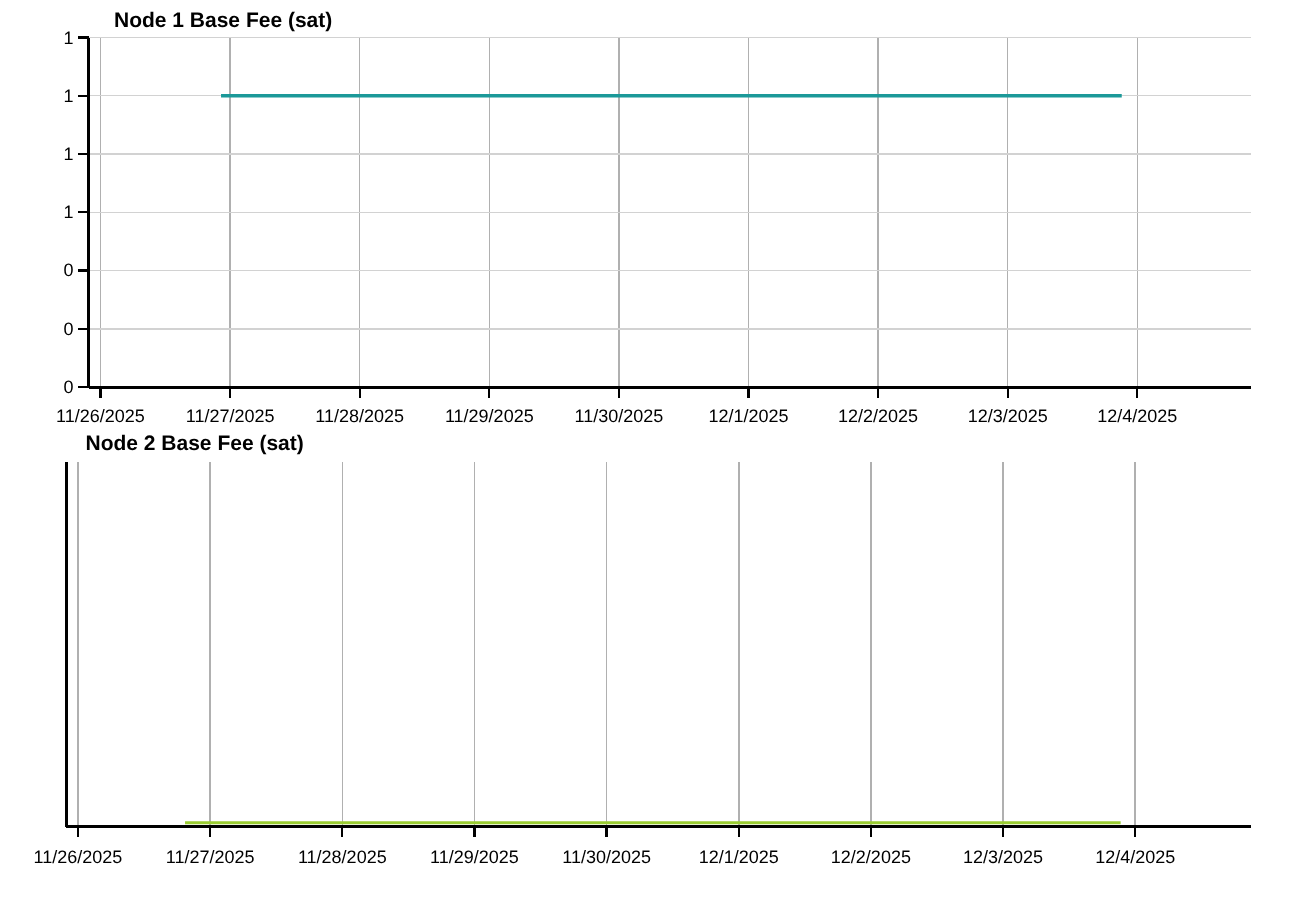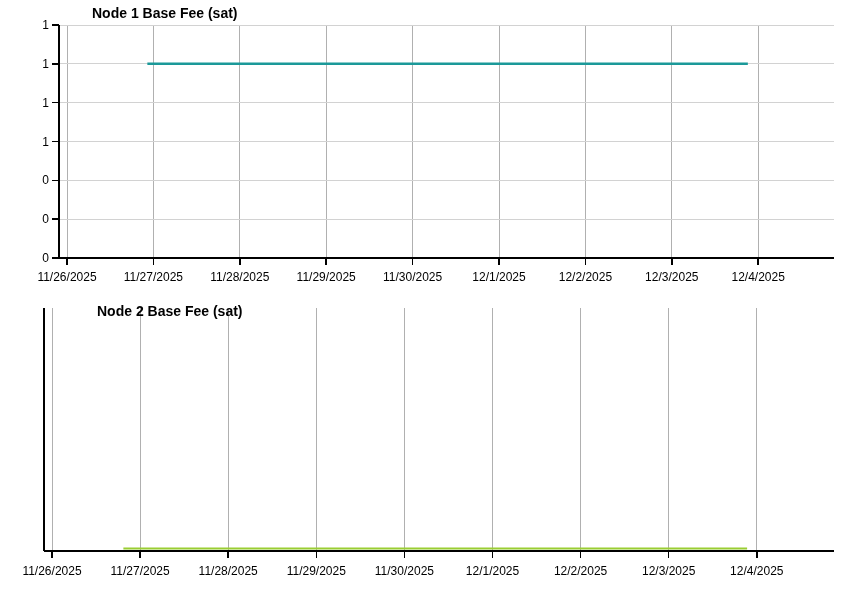--- a/index.html
+++ b/index.html
@@ -12,22 +12,22 @@
     overflow: hidden;
   }
   .chart-title {
     position: absolute;
     font-family: "Liberation Sans", sans-serif;
     font-size: 14px;
     font-weight: bold;
     color: #000000;
     white-space: nowrap;
   }
-  #title-1 { left: 92px; top: 5px; }
-  #title-2 { left: 57px; top: 303px; margin-left: 40px; }
+  #title-1 { left: 76px; top: 5px; }
+  #title-2 { left: 57px; top: 287px; }
   #plot-svg { position: absolute; left: 0; top: 0; }
 </style>
 </head>
 <body>
 
 <div id="canvas">
   <svg id="plot-svg" width="860" height="600" shape-rendering="crispEdges">
       <line x1="67" y1="25" x2="67" y2="258" stroke="#b0b0b0" stroke-width="1"></line>
       <line x1="153.4" y1="25" x2="153.4" y2="258" stroke="#b0b0b0" stroke-width="1"></line>
       <line x1="239.8" y1="25" x2="239.8" y2="258" stroke="#b0b0b0" stroke-width="1"></line>

